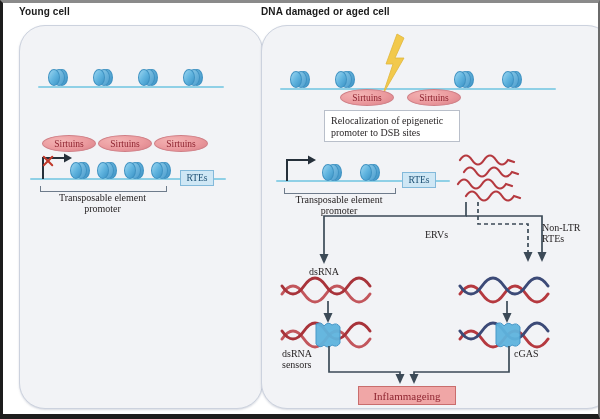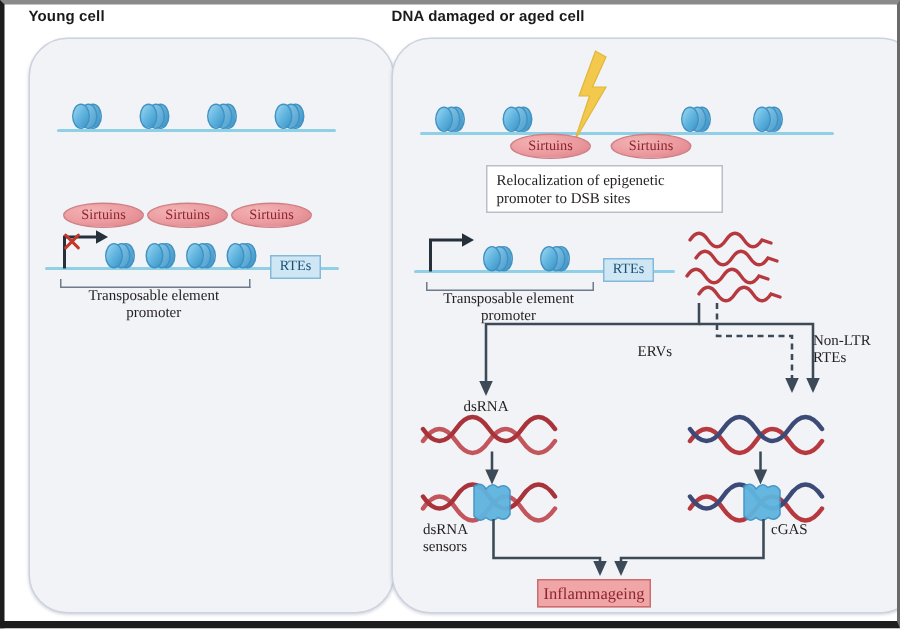--- a/index.html
+++ b/index.html
@@ -206,21 +206,21 @@
 
     <div class="bolt" style="left:118px;top:8px;">
       <svg width="28" height="60" viewBox="0 0 28 60">
         <path d="M17,0 L6,30 L13,30 L3,60 L24,24 L15,24 L24,4 Z" fill="#f2c94c" stroke="#e0b63c" stroke-width=".8"></path>
       </svg>
     </div>
 
     <div class="sirt" style="left:78px;top:63px;width:54px;height:17px;">Sirtuins</div>
     <div class="sirt" style="left:145px;top:63px;width:54px;height:17px;">Sirtuins</div>
 
-    <div class="callout" style="left:62px;top:84px;width:158px;height:32px;">
+    <div class="callout" style="left:62px;top:84px;width:136px;height:32px;">
       <div>Relocalization of epigenetic</div>
       <div>promoter to DSB sites</div>
     </div>
 
     <div class="fibre" style="left:14px;top:154px;width:170px;"></div>
 
     <div class="bentarrow" style="left:22px;top:128px;">
       <svg width="38" height="28" viewBox="0 0 38 28">
         <path d="M3,27 L3,6 L26,6" stroke="#26303a" stroke-width="2" fill="none"></path>
         <path d="M24,1.5 L32,6 L24,10.5 Z" fill="#26303a"></path>
@@ -337,16 +337,16 @@
       <svg width="200" height="40" viewBox="0 0 200 40">
         <g stroke="#3c4a57" stroke-width="1.7" fill="none">
           <path d="M7,0 L7,26 L78,26 L78,30"></path>
           <path d="M187,0 L187,26 L92,26 L92,30"></path>
         </g>
         <path d="M73.5,28 L78,38 L82.5,28 Z" fill="#3c4a57"></path>
         <path d="M87.5,28 L92,38 L96.5,28 Z" fill="#3c4a57"></path>
       </svg>
     </div>
 
-    <div class="inflam" style="left:96px;top:360px;width:76px;height:19px;">Inflammageing</div>
+    <div class="inflam" style="left:96px;top:360px;width:98px;height:19px;">Inflammageing</div>
   </div>
 
 </div>
 
 </body></html>

